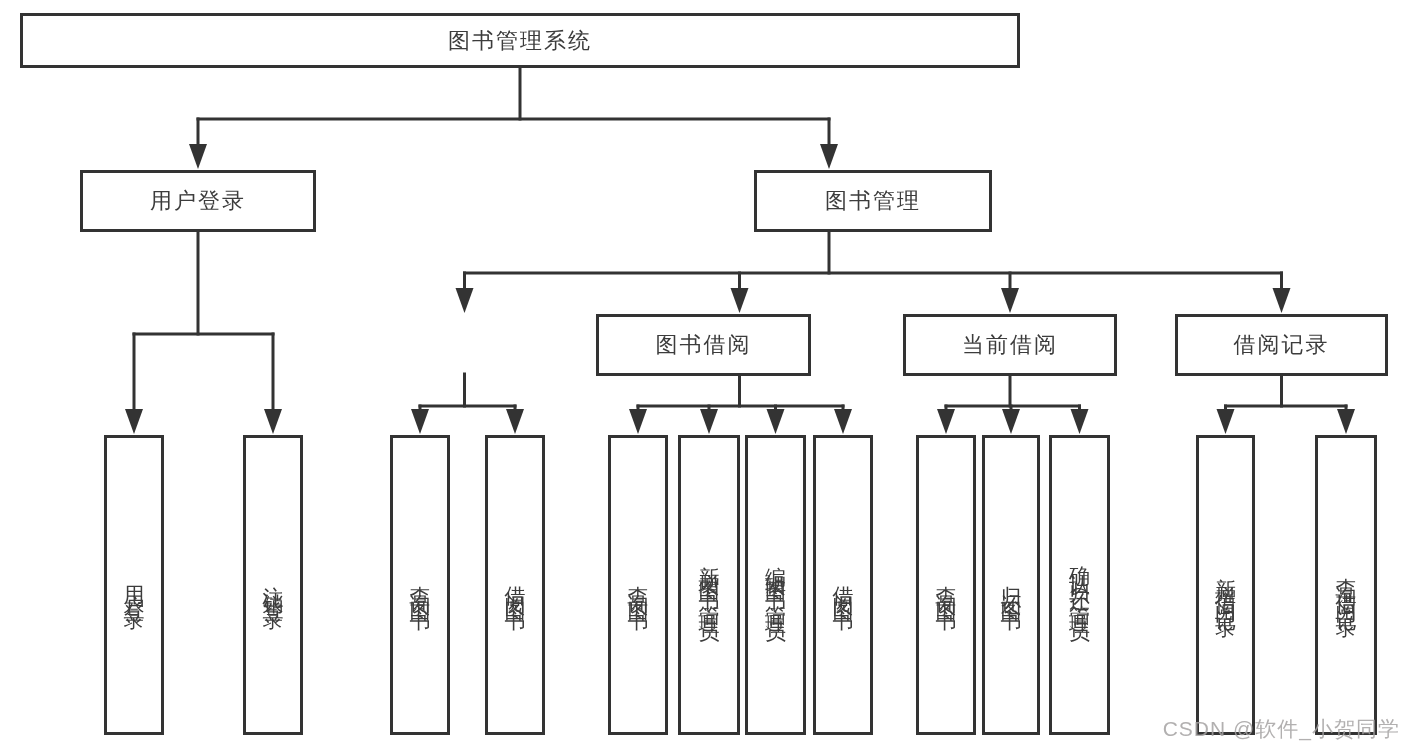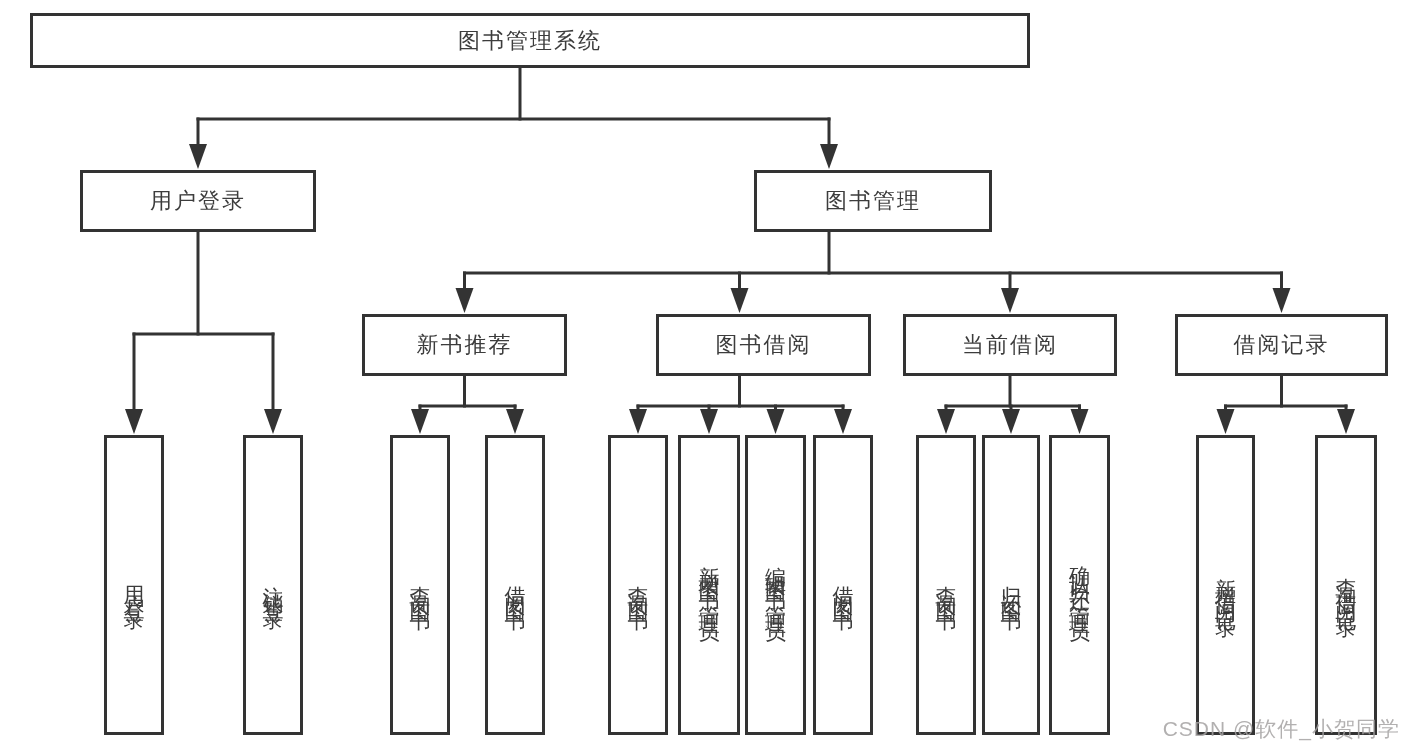--- a/index.html
+++ b/index.html
@@ -15,25 +15,25 @@
     color:#3c3c3c;font-size:22px;letter-spacing:2px;white-space:nowrap;
   }
   .leaf{
     font-size:21px;letter-spacing:2px;
   }
   .leaf .vtext{
     writing-mode:vertical-lr;text-orientation:mixed;
     letter-spacing:8px;line-height:1.05;white-space:nowrap;
   }
   
-  .n-root{left:20px;top:13px;width:1000px;height:55px;margin-left:10px;}
+  .n-root{left:20px;top:13px;width:1000px;height:55px;}
   .n-user-login{left:80px;top:170px;width:236px;height:62px;}
   .n-book-mgmt{left:710px;top:170px;width:238px;height:62px;margin-left:44px;}
   .n-new-rec{left:362px;top:314px;width:205px;height:62px;}
-  .n-book-borrow{left:656px;top:314px;width:215px;height:62px;}
+  .n-book-borrow{left:596px;top:314px;width:215px;height:62px;}
   .n-current-borrow{left:903px;top:314px;width:214px;height:62px;}
   .n-borrow-records{left:1175px;top:314px;width:213px;height:62px;}
   .leaf{top:435px;height:300px;width:60px;}
   .n-ul-login{left:104px;}
   .n-ul-logout{left:243px;}
   .n-nr-query{left:390px;}
   .n-nr-borrow{left:485px;}
   .n-bb-query{left:608px;}
   .n-bb-add{left:678px;width:62px;}
   .n-bb-edit{left:745px;width:61px;}
@@ -108,21 +108,20 @@
       <polygon points="1216.5,409 1234.5,409 1225.5,434" fill="#333333"></polygon>
       <line x1="1346" y1="406" x2="1346" y2="417" stroke="#333333" stroke-width="3" stroke-linecap="square"></line>
       <polygon points="1337,409 1355,409 1346,434" fill="#333333"></polygon>
     </svg>
 
   <div class="node n-root">图书管理系统</div>
 
   <div class="node n-user-login">用户登录</div>
   <div class="node n-book-mgmt">图书管理</div>
 
-  <div class="node n-new-rec">新书推荐</div>
   <div class="node n-book-borrow">图书借阅</div>
   <div class="node n-current-borrow">当前借阅</div>
   <div class="node n-borrow-records">借阅记录</div>
 
   <div class="node leaf n-ul-login">
     <span class="vtext">用户登录</span>
   </div>
   <div class="node leaf n-ul-logout">
     <span class="vtext">注销登录</span>
   </div>

